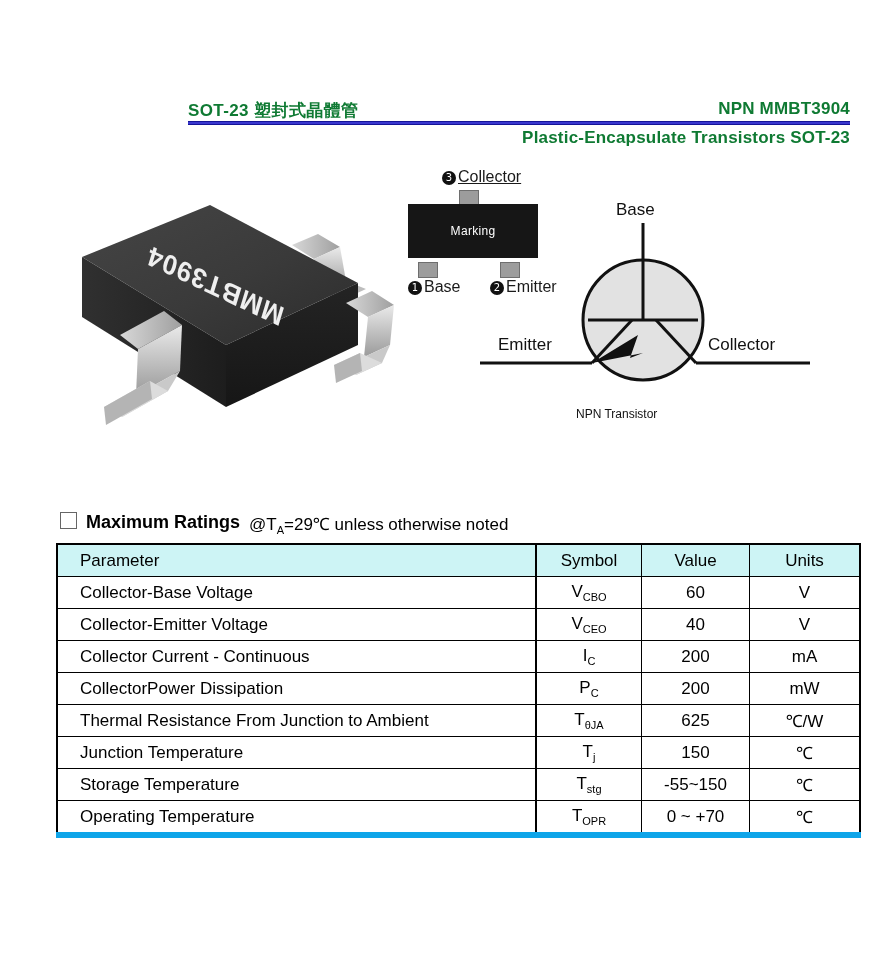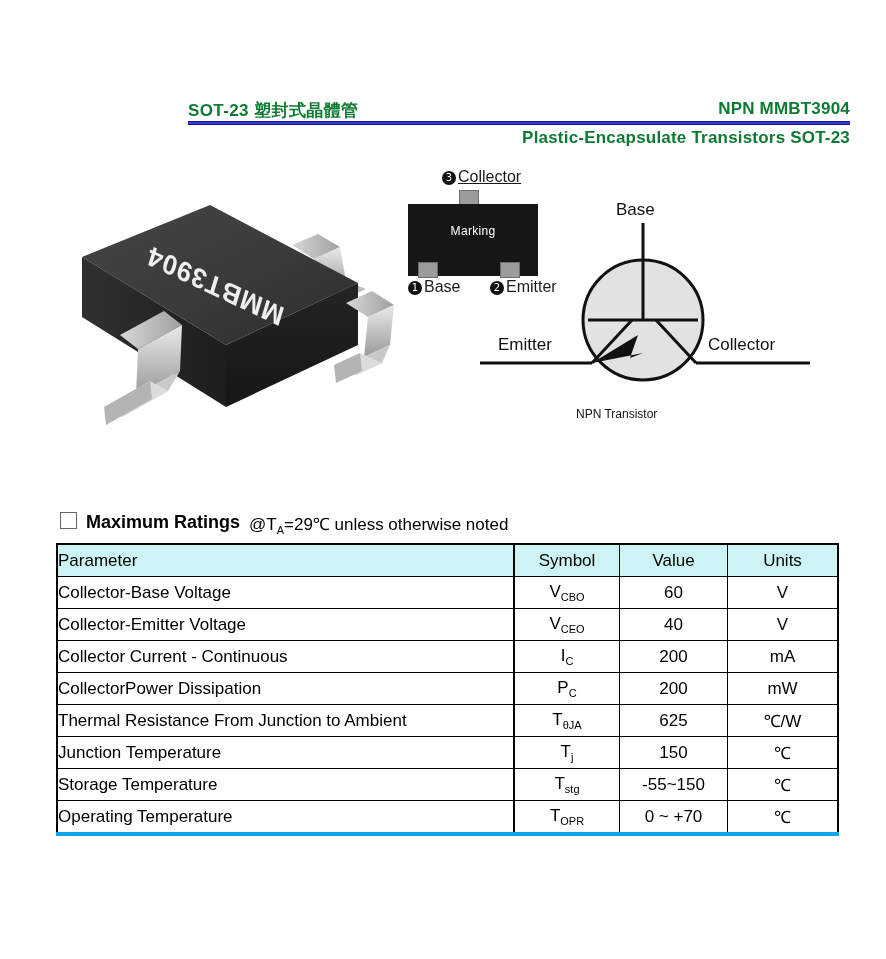--- a/index.html
+++ b/index.html
@@ -96,21 +96,21 @@
     left: 386px;
     top: 168px;
     width: 200px;
     height: 135px;
   }
   .pin-body {
     position: absolute;
     left: 22px;
     top: 36px;
     width: 130px;
-    height: 72px;
+    height: 54px;
     background: #161616;
   }
   .pin-marking {
     position: absolute;
     left: 0;
     top: 20px;
     width: 130px;
     text-align: center;
     color: #ffffff;
     font-size: 12px;
@@ -206,39 +206,39 @@
     top: 543px;
     width: 775px;
     border-collapse: collapse;
     table-layout: fixed;
   }
   .ratings td, .ratings th {
     border: 1px solid #000;
     font-weight: normal;
     font-size: 17px;
     color: #000;
-    padding: 0 0 0 0;
+    padding: 0 0 0 22px;
     height: 31px;
     vertical-align: middle;
     text-align: left;
     overflow: hidden;
     white-space: nowrap;
   }
   .ratings thead th {
     background: #cdf4f5;
   }
   .ratings .c-param  { width: 455px; }
   .ratings .c-symbol { width: 104px; text-align: center; padding-left: 0; }
   .ratings .c-value  { width: 107px; text-align: center; padding-left: 0; }
   .ratings .c-units  { width: 109px; text-align: center; padding-left: 0; }
   .ratings td.c-symbol, .ratings td.c-value, .ratings td.c-units { text-align: center; }
   .ratings .outer-l { border-left: 2px solid #000; }
   .ratings .outer-r { border-right: 2px solid #000; }
   .ratings thead th { border-top: 2px solid #000; }
-  .ratings tbody tr:last-child td { border-bottom: 4px solid #0ea5e9; border-radius: 14px; }
+  .ratings tbody tr:last-child td { border-bottom: 6px solid #0ea5e9; border-radius: 14px; }
   .ratings .sep-l { border-left: 2px solid #000; }
   .sym sub { font-size: 11px; }
 </style>
 </head>
 <body>
 
 <div class="header">
   <div class="hdr-left-title">SOT-23  塑封式晶體管</div>
   <div class="hdr-right-title">NPN MMBT3904</div>
   <div class="hdr-rule"></div>

